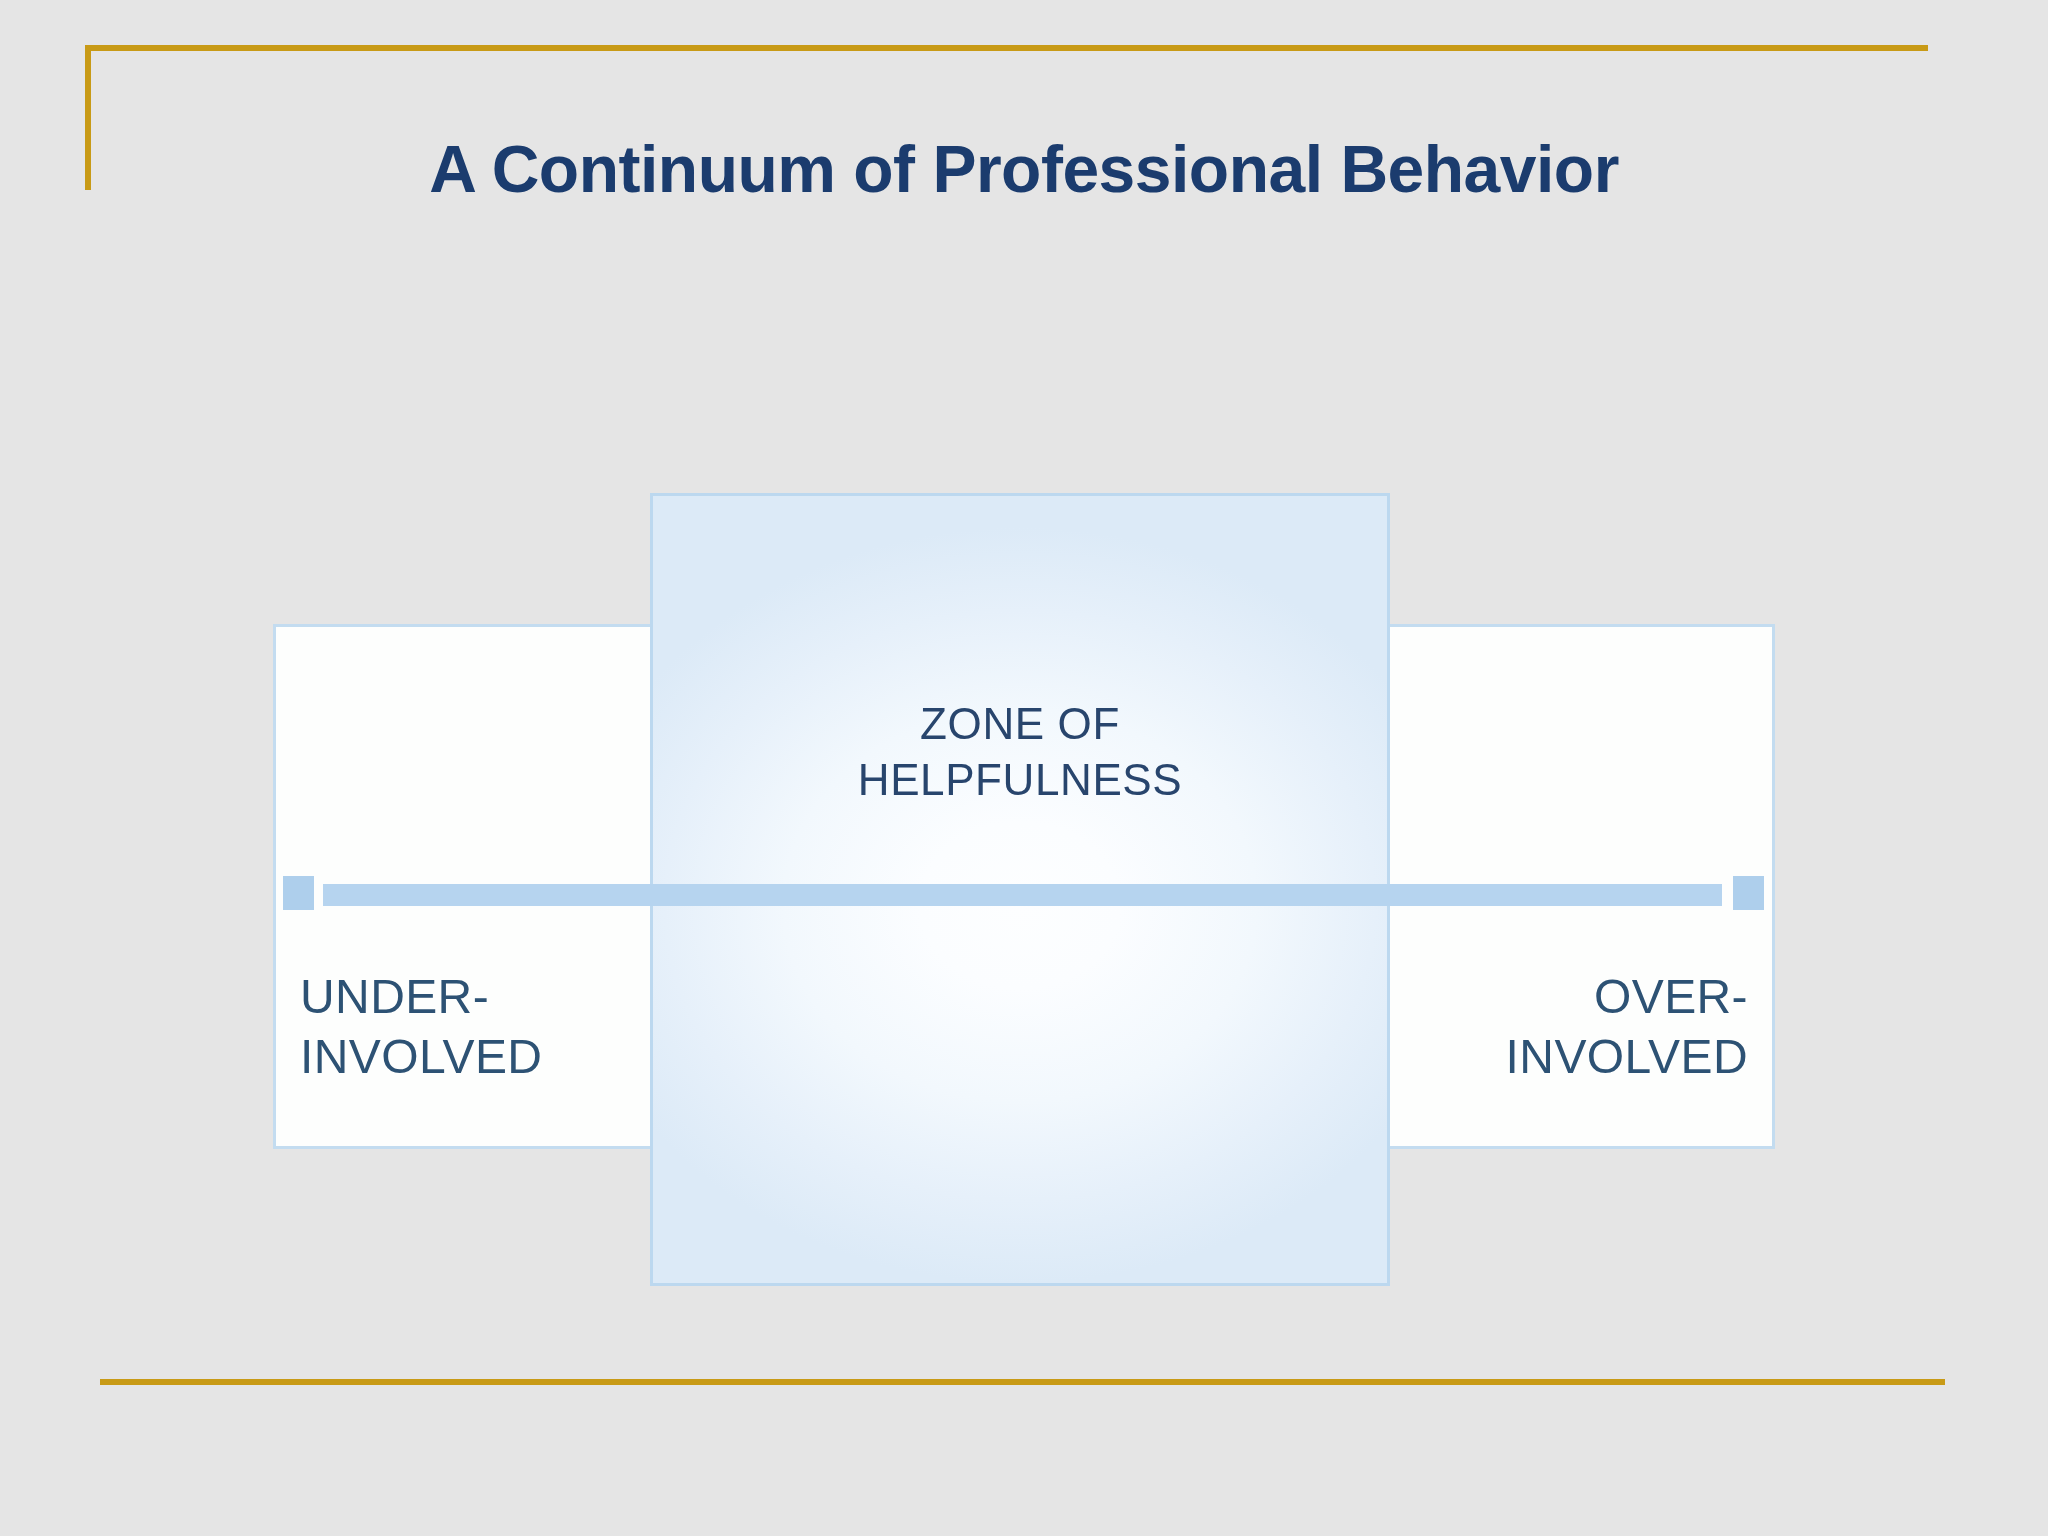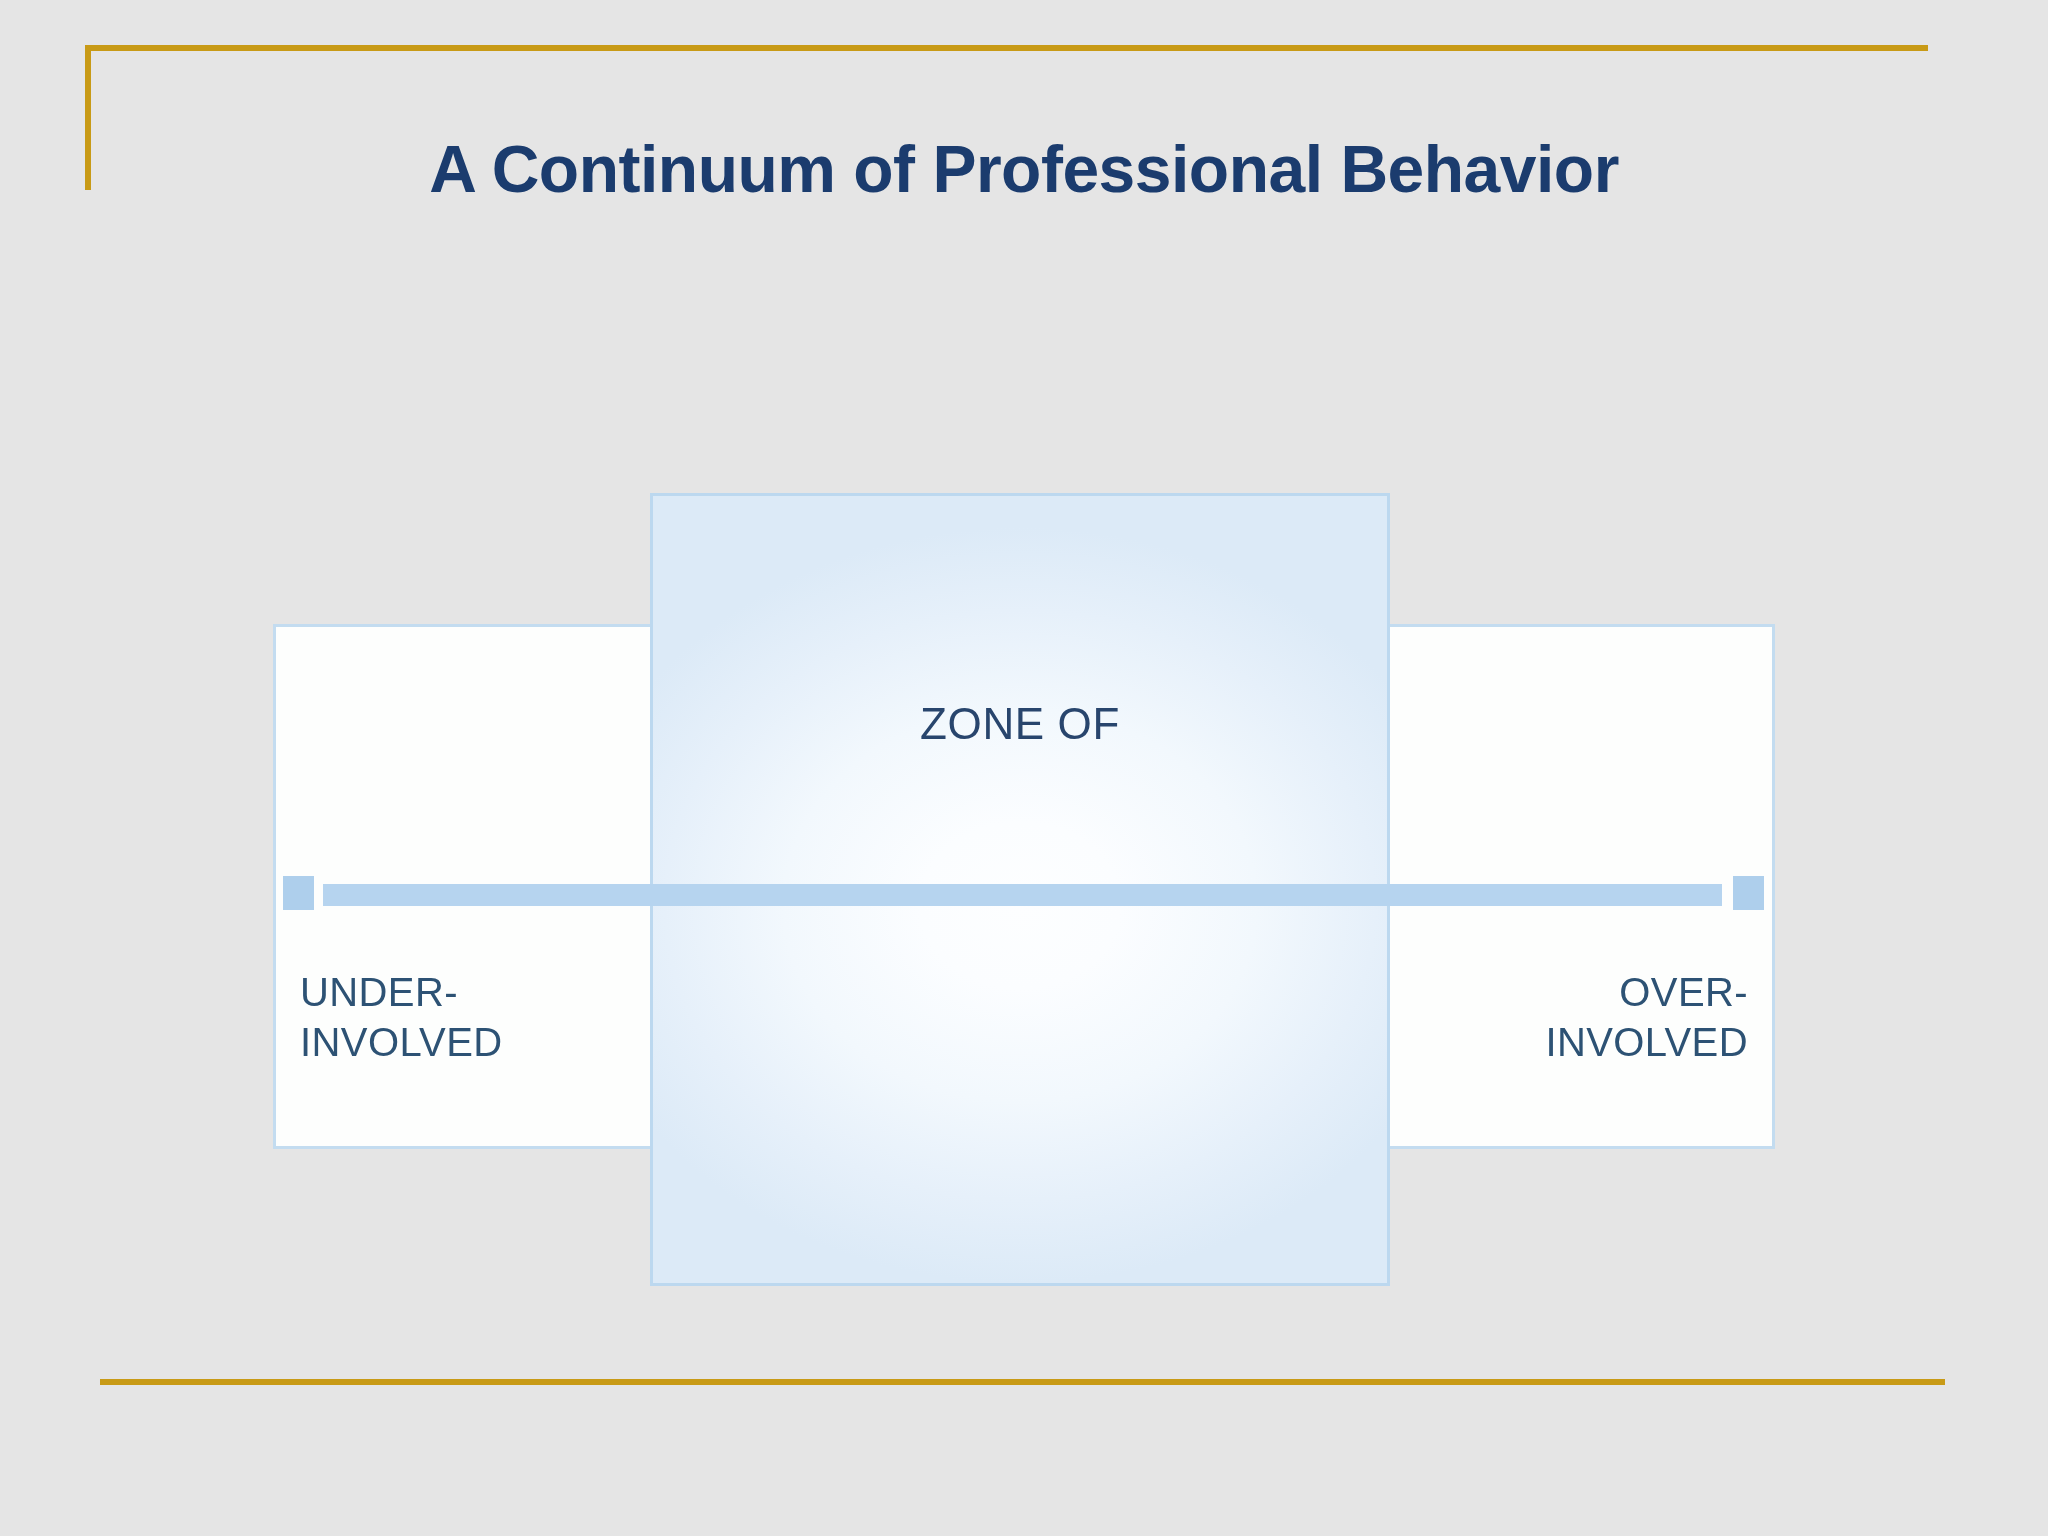--- a/index.html
+++ b/index.html
@@ -128,21 +128,21 @@
     font-size: 44px;
     line-height: 1.28;
     color: #28456d;
     letter-spacing: 0.6px;
   }
   .zone-label .line { display: block; }
 
   .end-label {
     position: absolute;
     top: 967px;
-    font-size: 40px;
+    font-size: 48px;
     line-height: 1.26;
     color: #2d5274;
     letter-spacing: 0.4px;
   }
   .end-label .line { display: block; }
   .end-label.left  { left: 300px;  text-align: left;  width: 440px; }
   .end-label.right { left: 1308px; text-align: right; width: 440px; }
 </style>
 </head>
 <body>
@@ -164,20 +164,21 @@
     <div class="zone-box"></div>
 
     <div class="slider-track"></div>
 
     <div class="slider-handle start"></div>
 
     <div class="slider-handle end"></div>
 
     <div class="zone-label">
       <span class="line">ZONE OF</span>
+      <span class="line">HELPFULNESS</span>
     </div>
 
     <div class="end-label left">
       <span class="line">UNDER-</span>
       <span class="line">INVOLVED</span>
     </div>
 
     <div class="end-label right">
       <span class="line">OVER-</span>
       <span class="line">INVOLVED</span>

